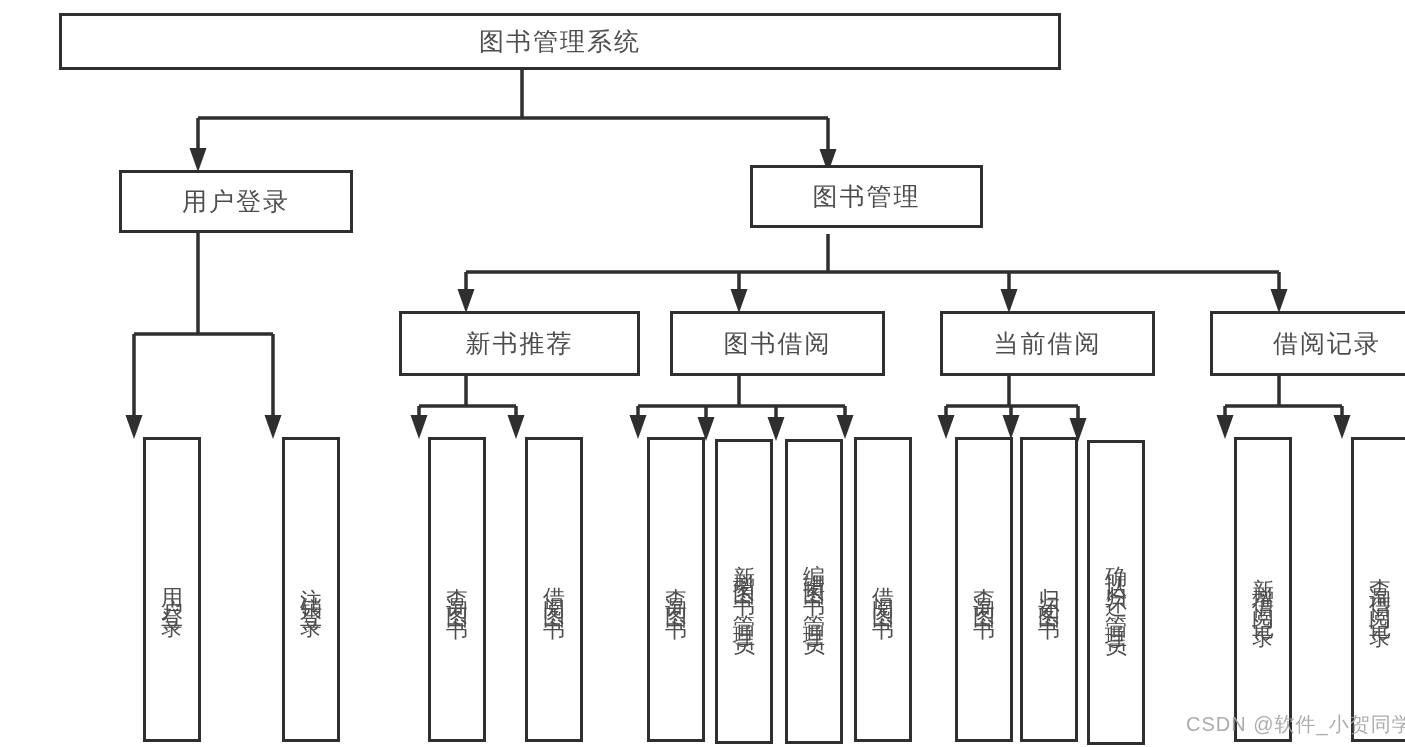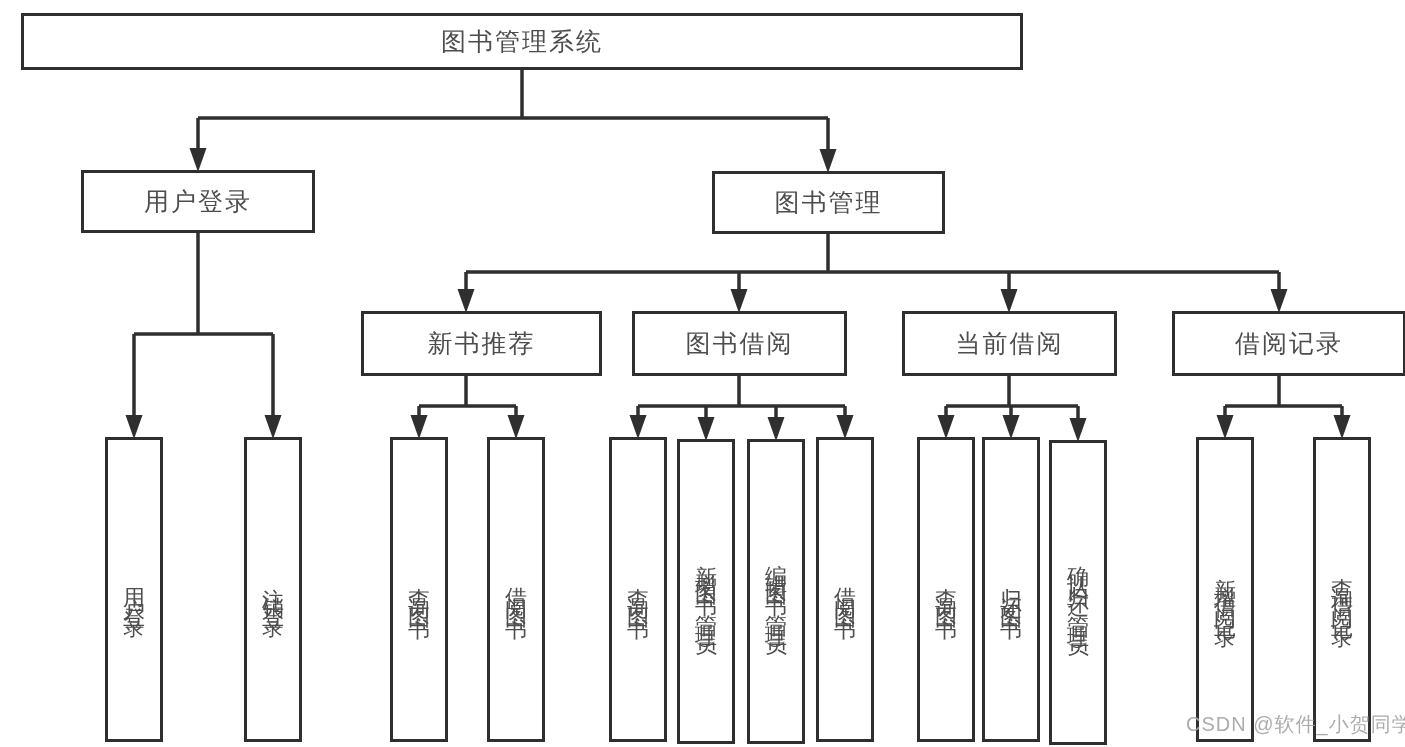--- a/index.html
+++ b/index.html
@@ -11,20 +11,21 @@
     overflow:hidden;
   }
   .connectors{position:absolute;left:0;top:0;z-index:1;}
   .node{
     position:absolute;
     box-sizing:border-box;
     border:3px solid #2f2f2f;
     background:#ffffff;
     display:flex;align-items:center;justify-content:center;
     z-index:2;
+    margin-left:38px;
   }
   .node.h span{
     font-size:25px;
     letter-spacing:2px;
     color:#4d4d4d;
     white-space:nowrap;
   }
   .node.v span{
     writing-mode:vertical-rl;
     text-orientation:mixed;
@@ -82,21 +83,21 @@
     </g>
   </svg>
 
   <div class="node h" style="left:21px;top:13px;width:1002px;height:57px">
     <span>图书管理系统</span>
   </div>
 
   <div class="node h" style="left:81px;top:170px;width:234px;height:63px">
     <span>用户登录</span>
   </div>
-  <div class="node h" style="left:712px;top:171px;width:233px;height:63px">
+  <div class="node h" style="left:712px;top:165px;width:233px;height:63px">
     <span>图书管理</span>
   </div>
 
   <div class="node h" style="left:361px;top:311px;width:241px;height:65px">
     <span>新书推荐</span>
   </div>
   <div class="node h" style="left:632px;top:311px;width:215px;height:65px">
     <span>图书借阅</span>
   </div>
   <div class="node h" style="left:902px;top:311px;width:215px;height:65px">

